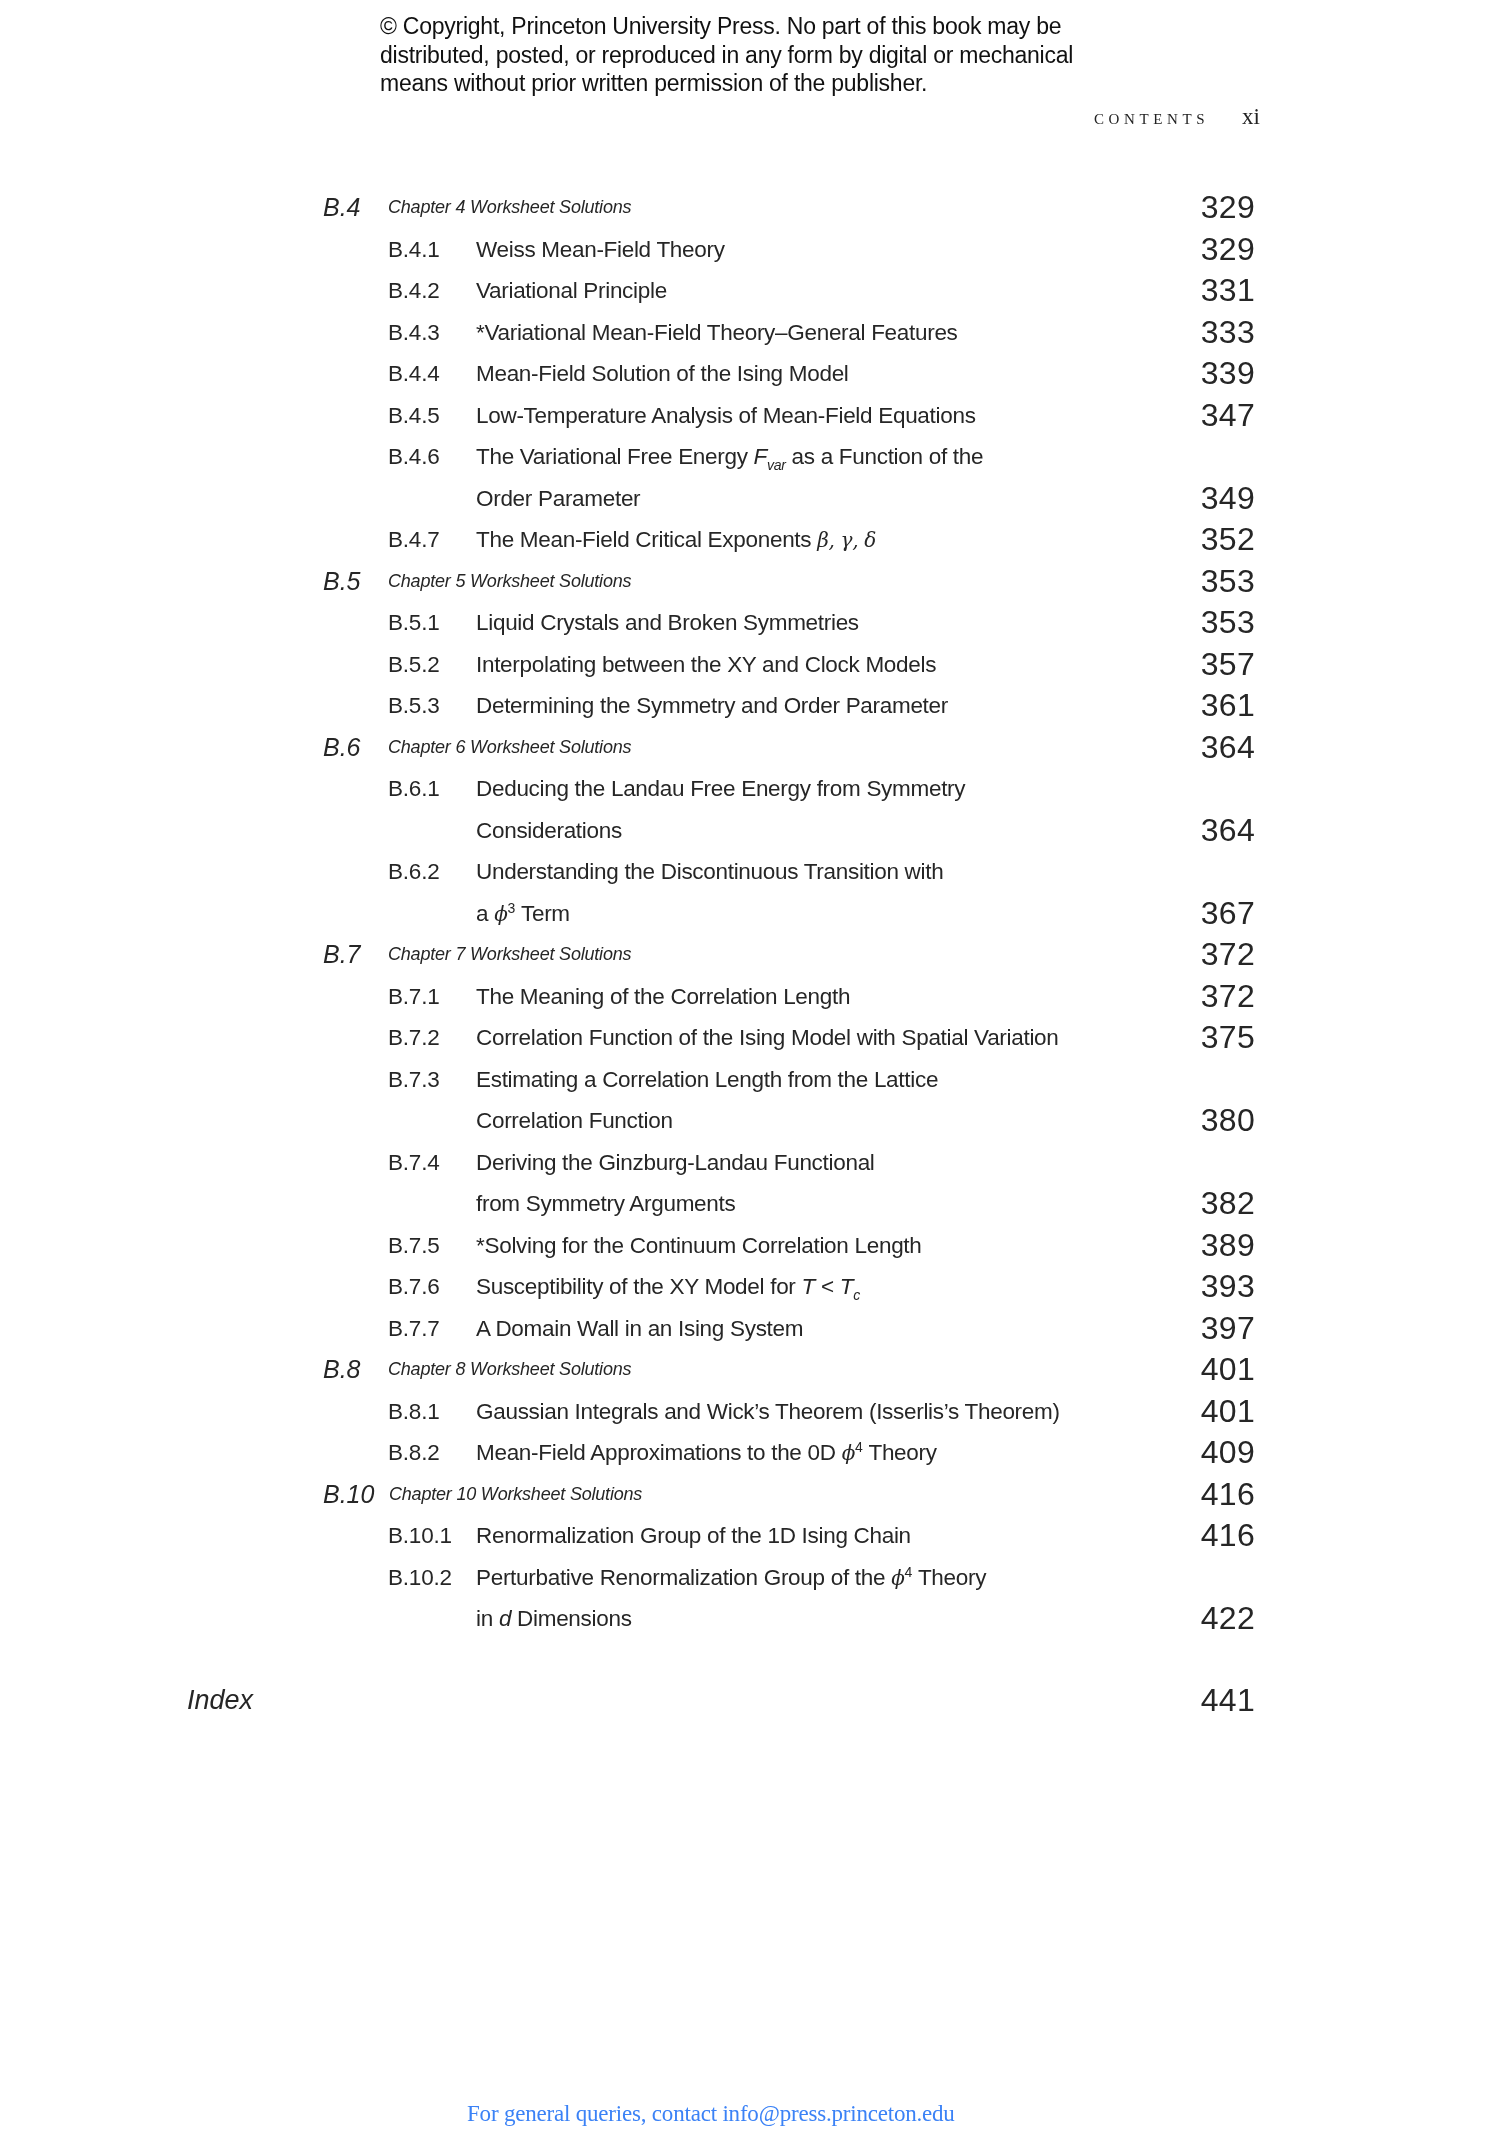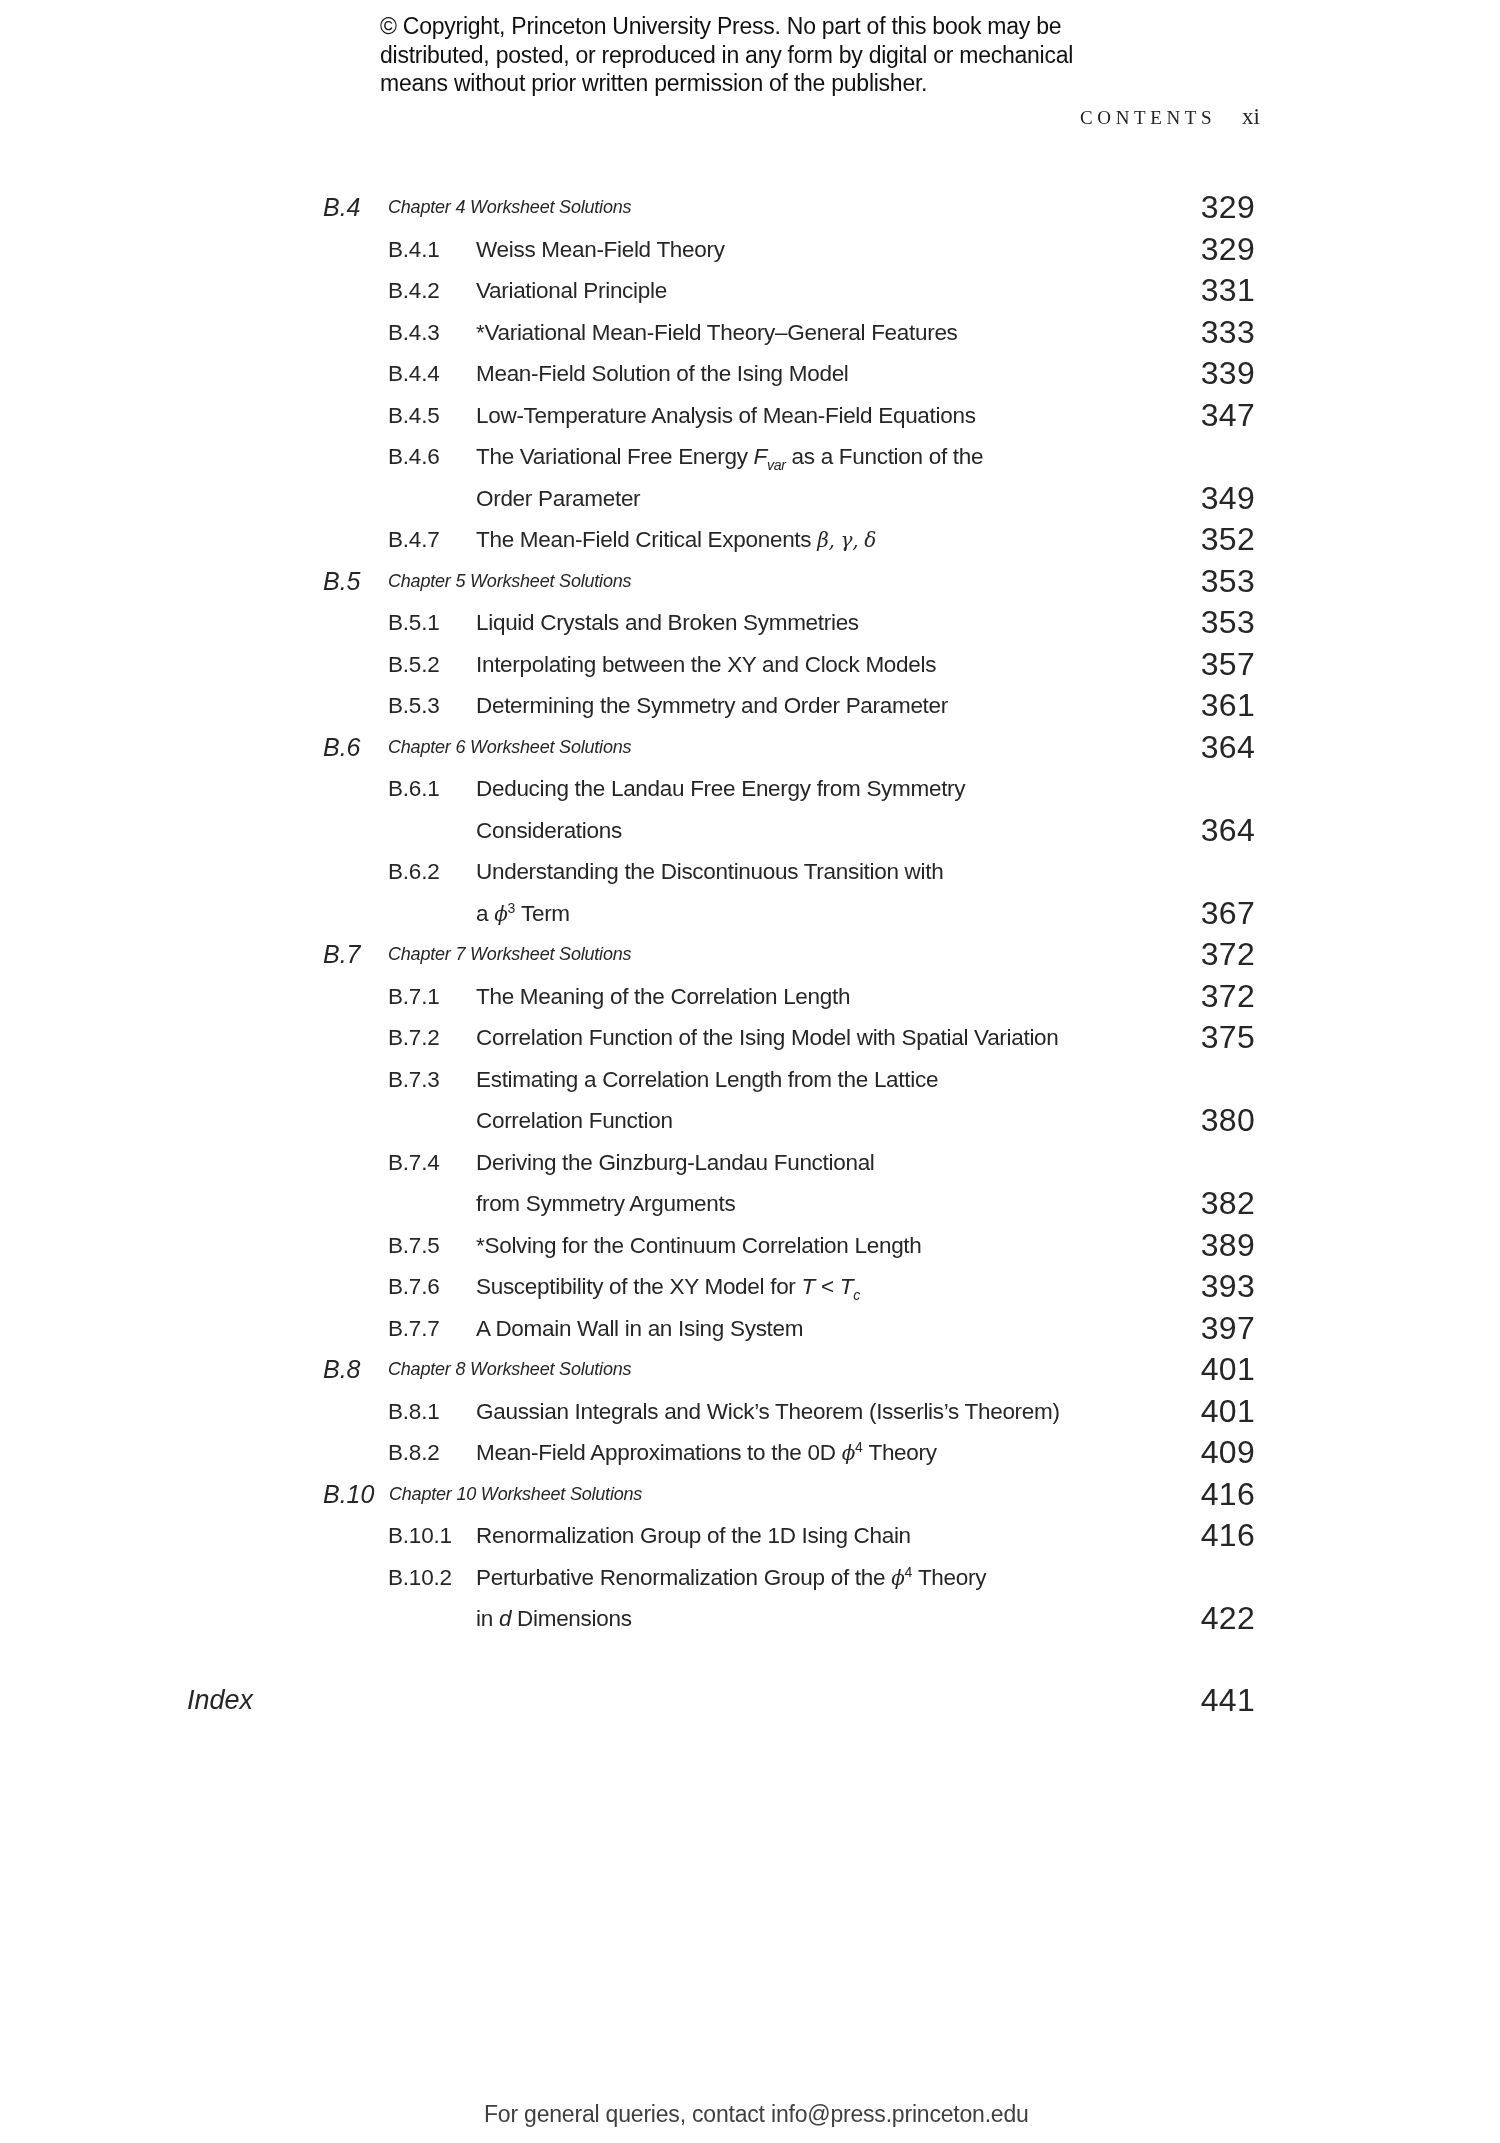--- a/index.html
+++ b/index.html
@@ -7,42 +7,42 @@
   .copyright {
     position: absolute; left: 380px; top: 12px; width: 800px;
     font-family: "Liberation Sans", sans-serif; font-size: 23px; line-height: 28.5px;
     color: #111; letter-spacing: -0.25px;
   }
   .copyright div { white-space: nowrap; }
   .running-head {
     position: absolute; top: 104px; left: 1000px; width: 260px; text-align: right;
     font-family: "Liberation Serif", serif; color: #222; white-space: nowrap;
   }
-  .running-head .rh-label { font-size: 19px; letter-spacing: 4.6px; margin-right: 26px; }
+  .running-head .rh-label { font-size: 15px; letter-spacing: 4.6px; margin-right: 33px; }
   .running-head .rh-page { font-size: 23px; }
 
   .toc { position: absolute; left: 0; top: 0; width: 1500px; }
   .row {
     position: absolute; left: 0; width: 1500px; height: 41.5px; line-height: 41.5px;
     font-family: "Liberation Sans", sans-serif; white-space: nowrap;
   }
   .row .num, .row .title, .row .page { position: absolute; top: 0; }
   .row.section .num { left: 323px; font-style: italic; font-size: 25px; text-align: center; }
   .row.section .title { left: 388px; font-style: italic; font-size: 18px; letter-spacing: -0.2px; }
   .row.sub .num { left: 388px; font-size: 22.5px; letter-spacing: -0.2px; }
   .row.sub .title { left: 476px; font-size: 22.5px; letter-spacing: -0.3px; }
   .row .page { right: 245px; font-size: 32px; text-align: left; letter-spacing: 0.3px; }
   .math { font-family: "DejaVu Serif", serif; font-style: italic; font-size: 20px; }
   .ital { font-style: italic; }
   sub, sup { font-size: 14px; line-height: 0; }
   .row.index .title { left: 187px; font-style: italic; font-size: 27px; }
 
   .footer {
     position: absolute; left: 467px; top: 2101px; white-space: nowrap;
-    font-family: Liberation Sans, sans-serif; font-size: 23px; color: #404040; letter-spacing: -0.2px; margin-left: 17px;
+    font-family: Liberation Serif, serif; font-size: 23px; color: #3b82f6; letter-spacing: -0.2px;
   }
 </style>
 </head>
 <body>
 
 <div class="copyright">
   <div>© Copyright, Princeton University Press. No part of this book may be</div>
   <div>distributed, posted, or reproduced in any form by digital or mechanical</div>
   <div>means without prior written permission of the publisher.</div>
 </div>

